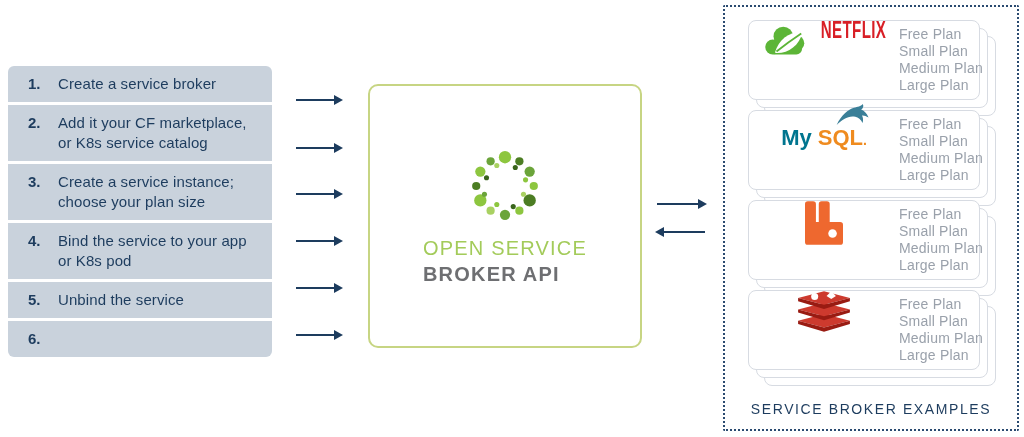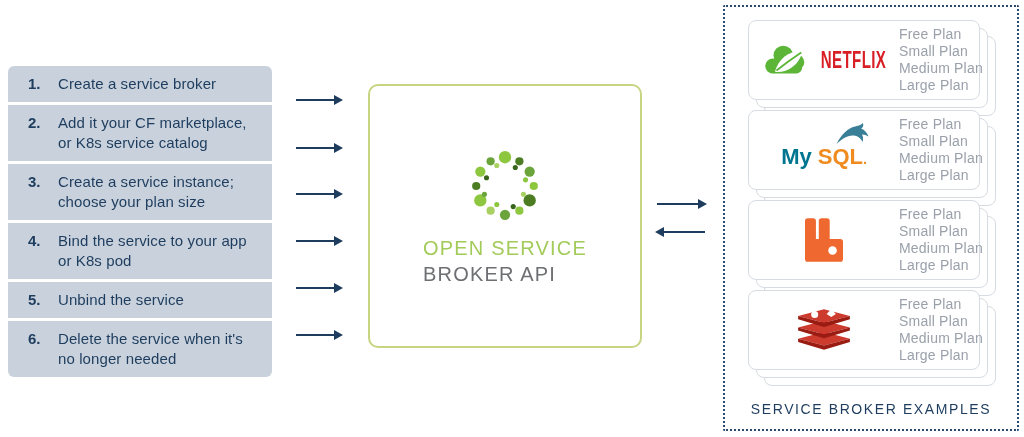--- a/index.html
+++ b/index.html
@@ -29,35 +29,35 @@
   .arrow-left::before{content:"";position:absolute;left:-2px;top:-4px;width:0;height:0;
                 border-right:9px solid var(--arrow);border-top:5px solid transparent;border-bottom:5px solid transparent;}
 
   
   .osb-box{position:absolute;left:368px;top:84px;width:270px;height:260px;background:#fff;
            border:2px solid var(--box_border);border-radius:10px;
            display:flex;align-items:center;justify-content:center;}
   .osb-logo{display:flex;align-items:center;gap:14px;margin-top:2px;flex-direction:column;}
   .osb-text{display:flex;flex-direction:column;gap:3px;}
   .osb-line1{font-size:20px;letter-spacing:1.2px;color:var(--logo_green);}
-  .osb-line2{font-size:20px;letter-spacing:1.2px;color:var(--logo_gray);}
+  .osb-line2{font-size:20px;letter-spacing:1.2px;color:var(--logo_gray);font-weight:bold;}
 
   
   .panel{position:absolute;left:723px;top:5px;width:296px;height:426px;
          border:2px dotted #2a4a70;border-radius:2px;box-sizing:border-box;}
   .cards{position:absolute;left:23px;top:13px;width:232px;}
   .card-stack{position:relative;height:80px;margin-bottom:10px;}
   .layer{position:absolute;width:232px;height:80px;background:#fff;
          border:1.5px solid var(--card_border);border-radius:8px;box-sizing:border-box;}
   .layer.l2{left:16px;top:16px;}
   .layer.l1{left:8px;top:8px;}
   .card{position:absolute;left:0;top:0;width:232px;height:80px;background:#fff;
         border:1.5px solid var(--card_border);border-radius:8px;box-sizing:border-box;
         display:flex;}
-  .card-left{width:150px;flex-shrink:0;display:flex;align-items:center;justify-content:center;}
+  .card-left{width:150px;flex-shrink:0;display:flex;justify-content:center;}
   .card-left.cl-netflix{justify-content:flex-start;padding-left:14px;box-sizing:border-box;}
   .plans{flex:1;display:flex;flex-direction:column;justify-content:center;
          font-size:14px;line-height:17px;color:var(--plan_text);letter-spacing:.2px;white-space:nowrap;}
   .panel-label{position:absolute;left:0;right:0;bottom:12px;text-align:center;
                font-size:14px;font-weight:400;letter-spacing:1.6px;color:var(--navy_text);}
 
   
   .netflix-wordmark{display:inline-block;width:100px;white-space:nowrap;text-align:center;
         font-size:21px;font-weight:700;color:var(--netflix_red);
         transform:scaleX(.72) scaleY(1.12);letter-spacing:.5px;}
@@ -91,22 +91,20 @@
       <span class="step-num">4.</span>
       <span class="step-text">Bind the service to your app
 or K8s pod</span>
     </div>
     <div class="step-row">
       <span class="step-num">5.</span>
       <span class="step-text">Unbind the service</span>
     </div>
     <div class="step-row">
       <span class="step-num">6.</span>
-      <span class="step-text">Delete the service when it's
-no longer needed</span>
     </div>
   </div>
 
   <div class="arrow" style="left:296px;top:99px;width:45px;"></div>
   <div class="arrow" style="left:296px;top:147px;width:45px;"></div>
   <div class="arrow" style="left:296px;top:193px;width:45px;"></div>
   <div class="arrow" style="left:296px;top:240px;width:45px;"></div>
   <div class="arrow" style="left:296px;top:287px;width:45px;"></div>
   <div class="arrow" style="left:296px;top:334px;width:45px;"></div>
 

